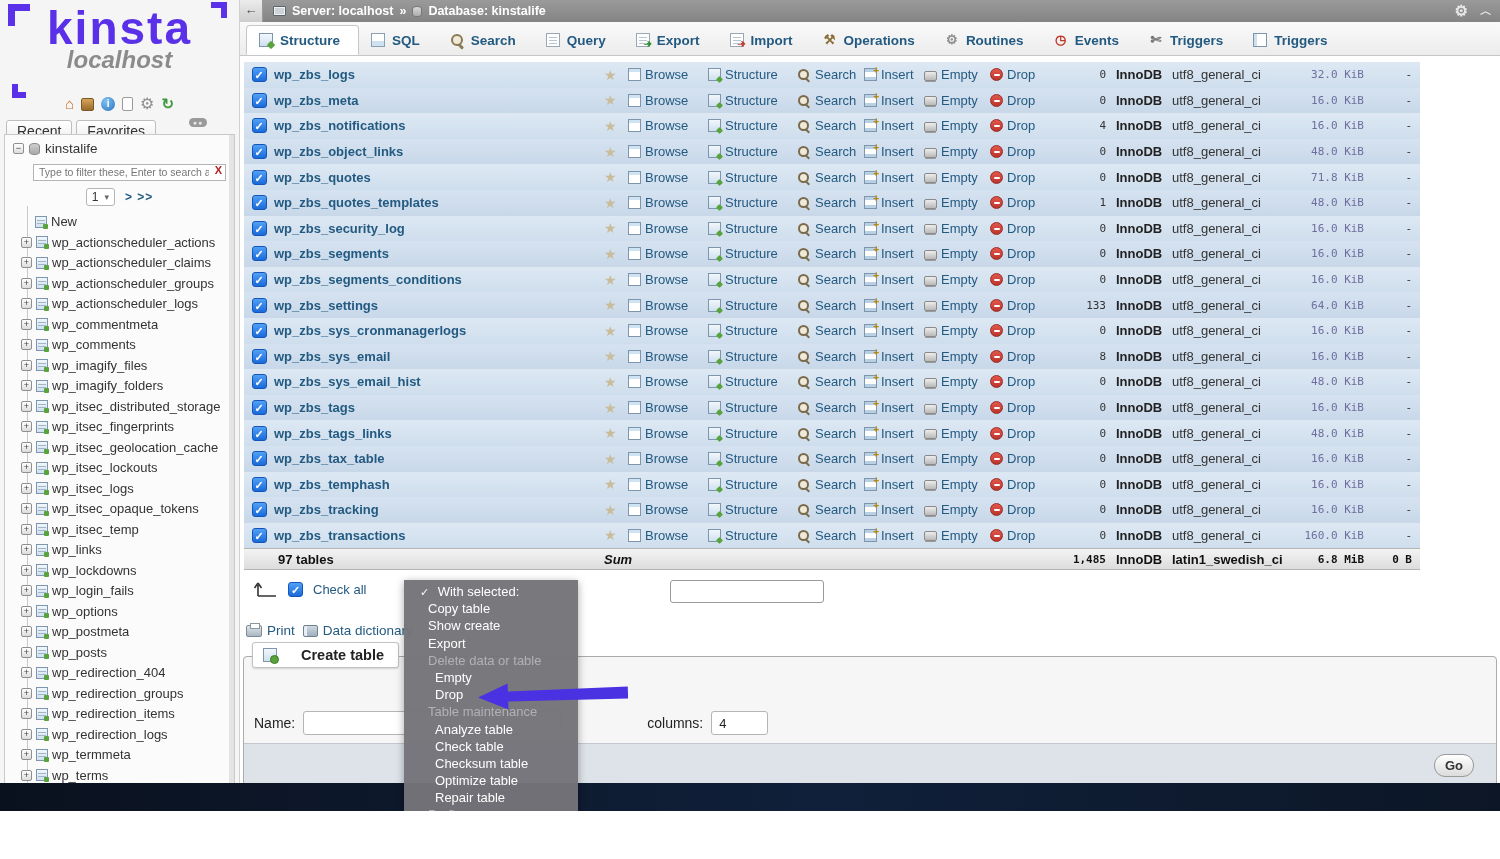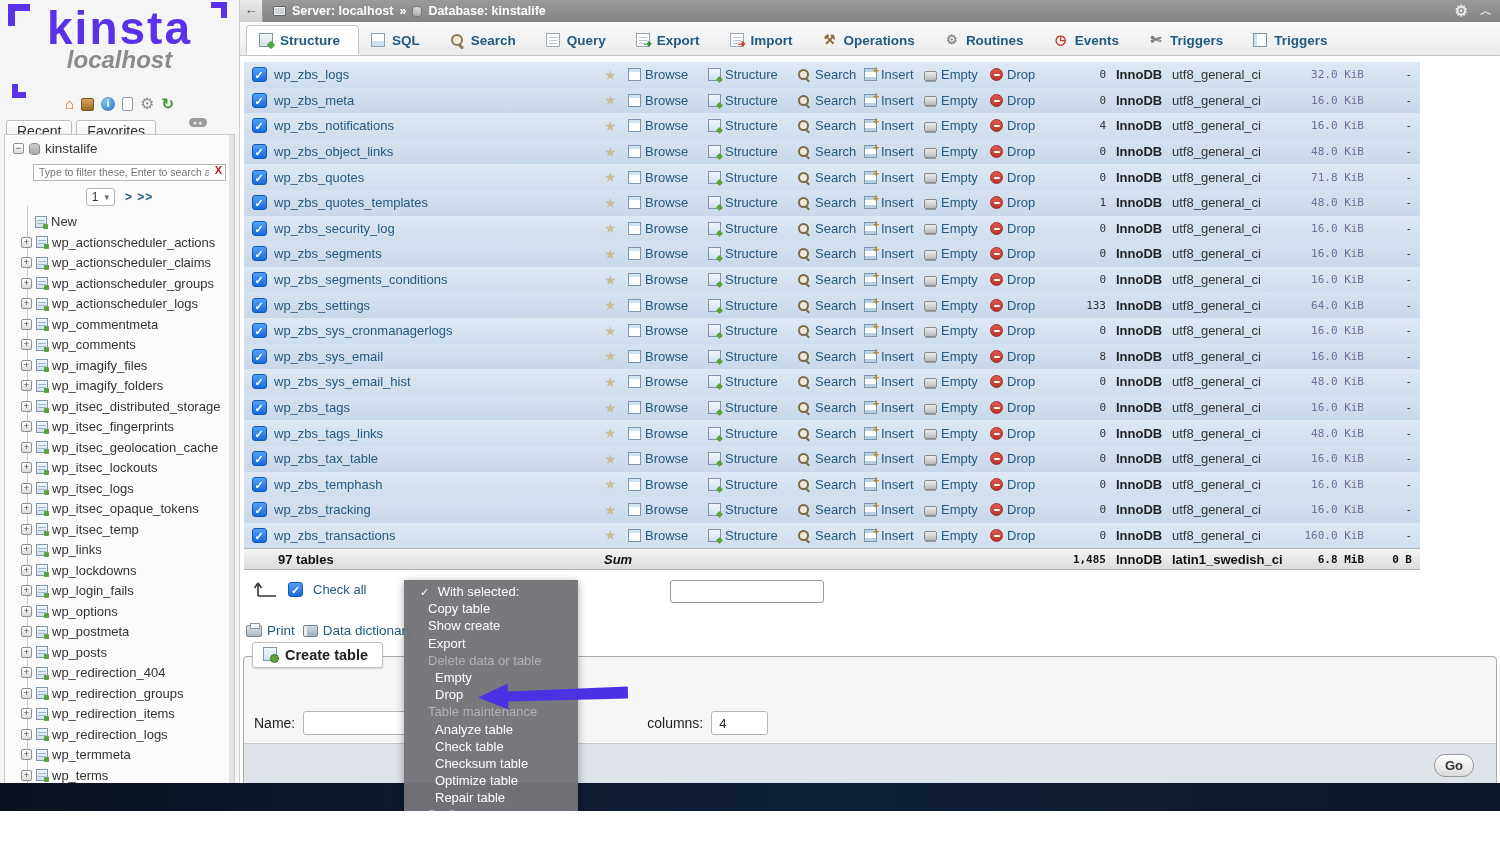--- a/index.html
+++ b/index.html
@@ -88,21 +88,21 @@
   .c-star { width:24px; }
   .c-browse { width:80px; } .c-struct { width:90px; } .c-search { width:66px; }
   .c-insert { width:60px; } .c-empty { width:66px; } .c-drop { width:56px; }
   .c-rows { width:66px; justify-content:flex-end; padding-right:6px; }
   .c-engine { width:60px; padding-left:4px; }
   .c-coll { width:110px; }
   .c-size { width:82px; justify-content:flex-end; }
   .c-over { width:56px; justify-content:flex-end; padding-right:8px; }
   .num { font-family:"DejaVu Sans Mono", monospace; font-size:11px; color:#333; }
   .size-num { color:#6e6e9e; }
-  .tname { color:#235a81; font-weight:400; text-decoration:none;text-align:center; }
+  .tname { color:#235a81; font-weight:700; text-decoration:none;text-align:center; }
   .alink { color:#235a81; text-decoration:none; }
   .engine-txt { color:#222; font-weight:700; font-size:13px; }
   .coll-txt { color:#333; font-size:13px; }
   .cb { width:15px; height:15px; border-radius:3px; background:linear-gradient(#52a0f6,#1a6ada); border:1px solid #1257b8; color:#fff; font-size:11px; font-weight:700; text-align:center; line-height:14px; display:inline-block; }
   .star { color:#c9bc9b; font-size:14px; }
   .ai { width:13px; height:13px; display:inline-block; margin-right:4px; position:relative; flex:0 0 auto; }
   .ai-browse { background:#fff; border:1px solid #7d96ad; box-shadow:inset 0 3px 0 #cfe3f2; }
   .ai-struct { background:linear-gradient(#f2f7fb,#cfe0ee); border:1px solid #7d96ad; }
   .ai-struct:after { content:''; position:absolute; right:-2px; bottom:-2px; width:5px; height:5px; background:#59a33c; border-radius:1px; transform:rotate(45deg); }
   .ai-search:before { content:''; position:absolute; left:0; top:1px; width:7px; height:7px; border:2px solid #7a6a4a; border-radius:50%; background:#efe9da; }
@@ -121,21 +121,21 @@
   .checkall-row { position:absolute; left:12px; top:580px; display:flex; align-items:center; gap:10px; font-size:13px; }
   .lrarrow { width:26px; height:18px; }
   .checkall-label { color:#235a81; }
   .wsel-box { position:absolute; left:430px; top:580px; width:154px; height:23px; background:#fff; border:1px solid #9a9a9a; border-radius:3px; z-index:5; }
   .print-row { position:absolute; left:6px; top:623px; display:flex; align-items:center; gap:8px; font-size:13.5px; }
   .plink { color:#235a81; text-decoration:none; display:flex; align-items:center; gap:5px; }
   .ic-print { width:16px; height:12px; background:linear-gradient(#dfe6ec,#aab6c0); border:1px solid #7e8b96; border-radius:2px; position:relative; }
   .ic-print:before { content:''; position:absolute; left:3px; top:-3px; width:8px; height:4px; background:#fff; border:1px solid #8a96a0; }
   .ic-dict { width:15px; height:12px; background:linear-gradient(#cfd9e2,#9fb0bf); border:1px solid #70808d; border-radius:2px; box-shadow:inset 3px 0 0 #e8eef3; }
   .create-fs { position:absolute; left:3px; top:656px; width:1254px; height:132px; border:1px solid #ababab; border-radius:4px; background:#f6f6f6; }
-  .legend { position:absolute; left:8px; top:-15px; background:#fff; border:1px solid #c2c2c2; border-radius:3px; box-shadow:0 1px 2px rgba(0,0,0,.15); padding:4px 14px 4px 10px; display:flex; gap:8px; font-size:14.5px; font-weight:700; color:#222; }
+  .legend { position:absolute; left:8px; top:-15px; background:#fff; border:1px solid #c2c2c2; border-radius:3px; box-shadow:0 1px 2px rgba(0,0,0,.15); padding:4px 14px 4px 10px; display:flex; align-items:center; gap:24px; font-size:14.5px; font-weight:700; color:#222; }
   .ic-newtable { width:14px; height:14px; background:linear-gradient(#f2f7fb,#cfe0ee); border:1px solid #7d96ad; position:relative; }
   .ic-newtable:after { content:''; position:absolute; right:-3px; bottom:-3px; width:7px; height:7px; border-radius:50%; background:#59a33c; border:1px solid #3c7a26; }
   .fs-row { position:absolute; left:10px; top:54px; display:flex; align-items:center; gap:8px; font-size:14px; color:#222; }
   .name-input { width:258px; height:24px; border:1px solid #b5b5b5; border-radius:3px; background:#fff; }
   .cols-label { margin-left:78px; }
   .cols-input { width:57px; height:24px; border:1px solid #b5b5b5; border-radius:3px; background:#fff; font-size:13px; padding-left:7px; color:#222; display:flex; align-items:center; }
   .fs-footer { position:absolute; left:0; right:0; bottom:0; height:44px; background:#dde3e9; border-top:1px solid #c2c8ce; border-radius:0 0 4px 4px; }
   .go-btn { position:absolute; right:22px; top:10px; width:40px; height:23px; background:linear-gradient(#ffffff,#dcdcdc); border:1px solid #9a9a9a; border-radius:11px; font-size:13px; font-weight:700; color:#333; text-align:center; line-height:21px; }
   .bottom-hr { position:absolute; left:0; right:3px; top:792px; border-top:1px solid #a8a8a8; }
   .console-btn { position:absolute; left:4px; top:811px; background:linear-gradient(#ececec,#cwhite); background:linear-gradient(#ececec,#d2d2d2); border:1px solid #ababab; border-radius:3px; padding:2px 10px 3px 8px; display:flex; align-items:center; gap:6px; font-size:13px; color:#333; }

